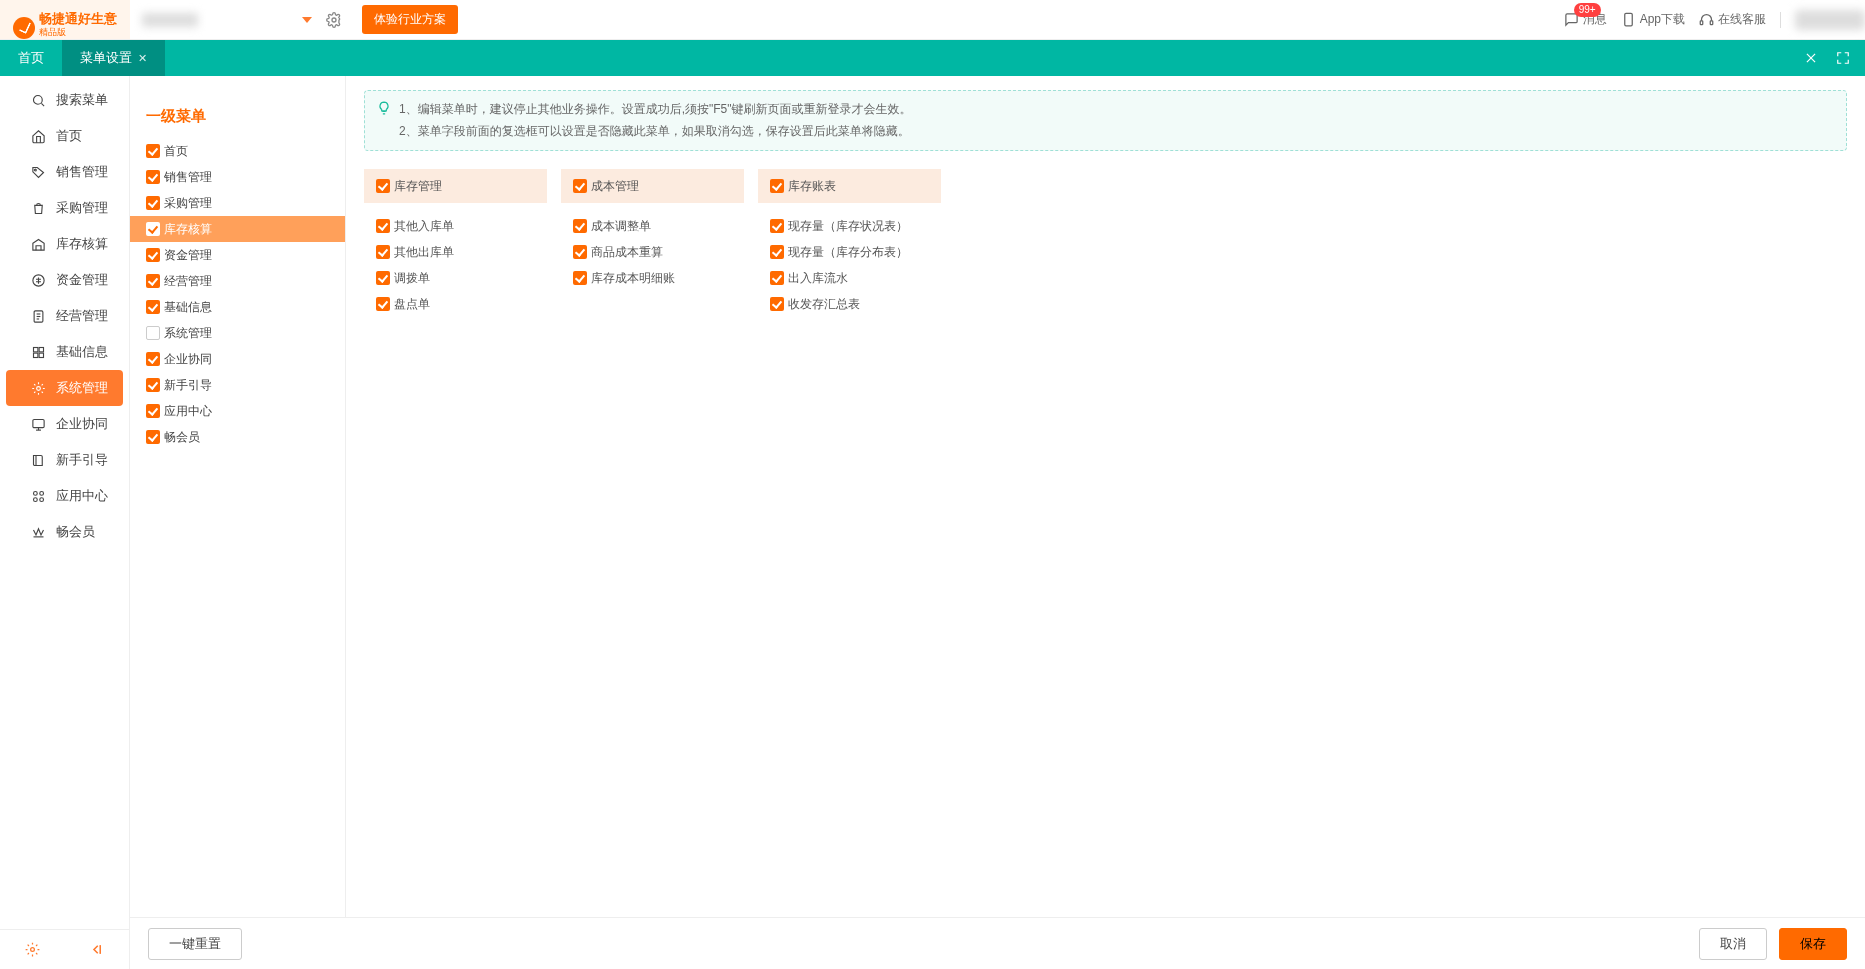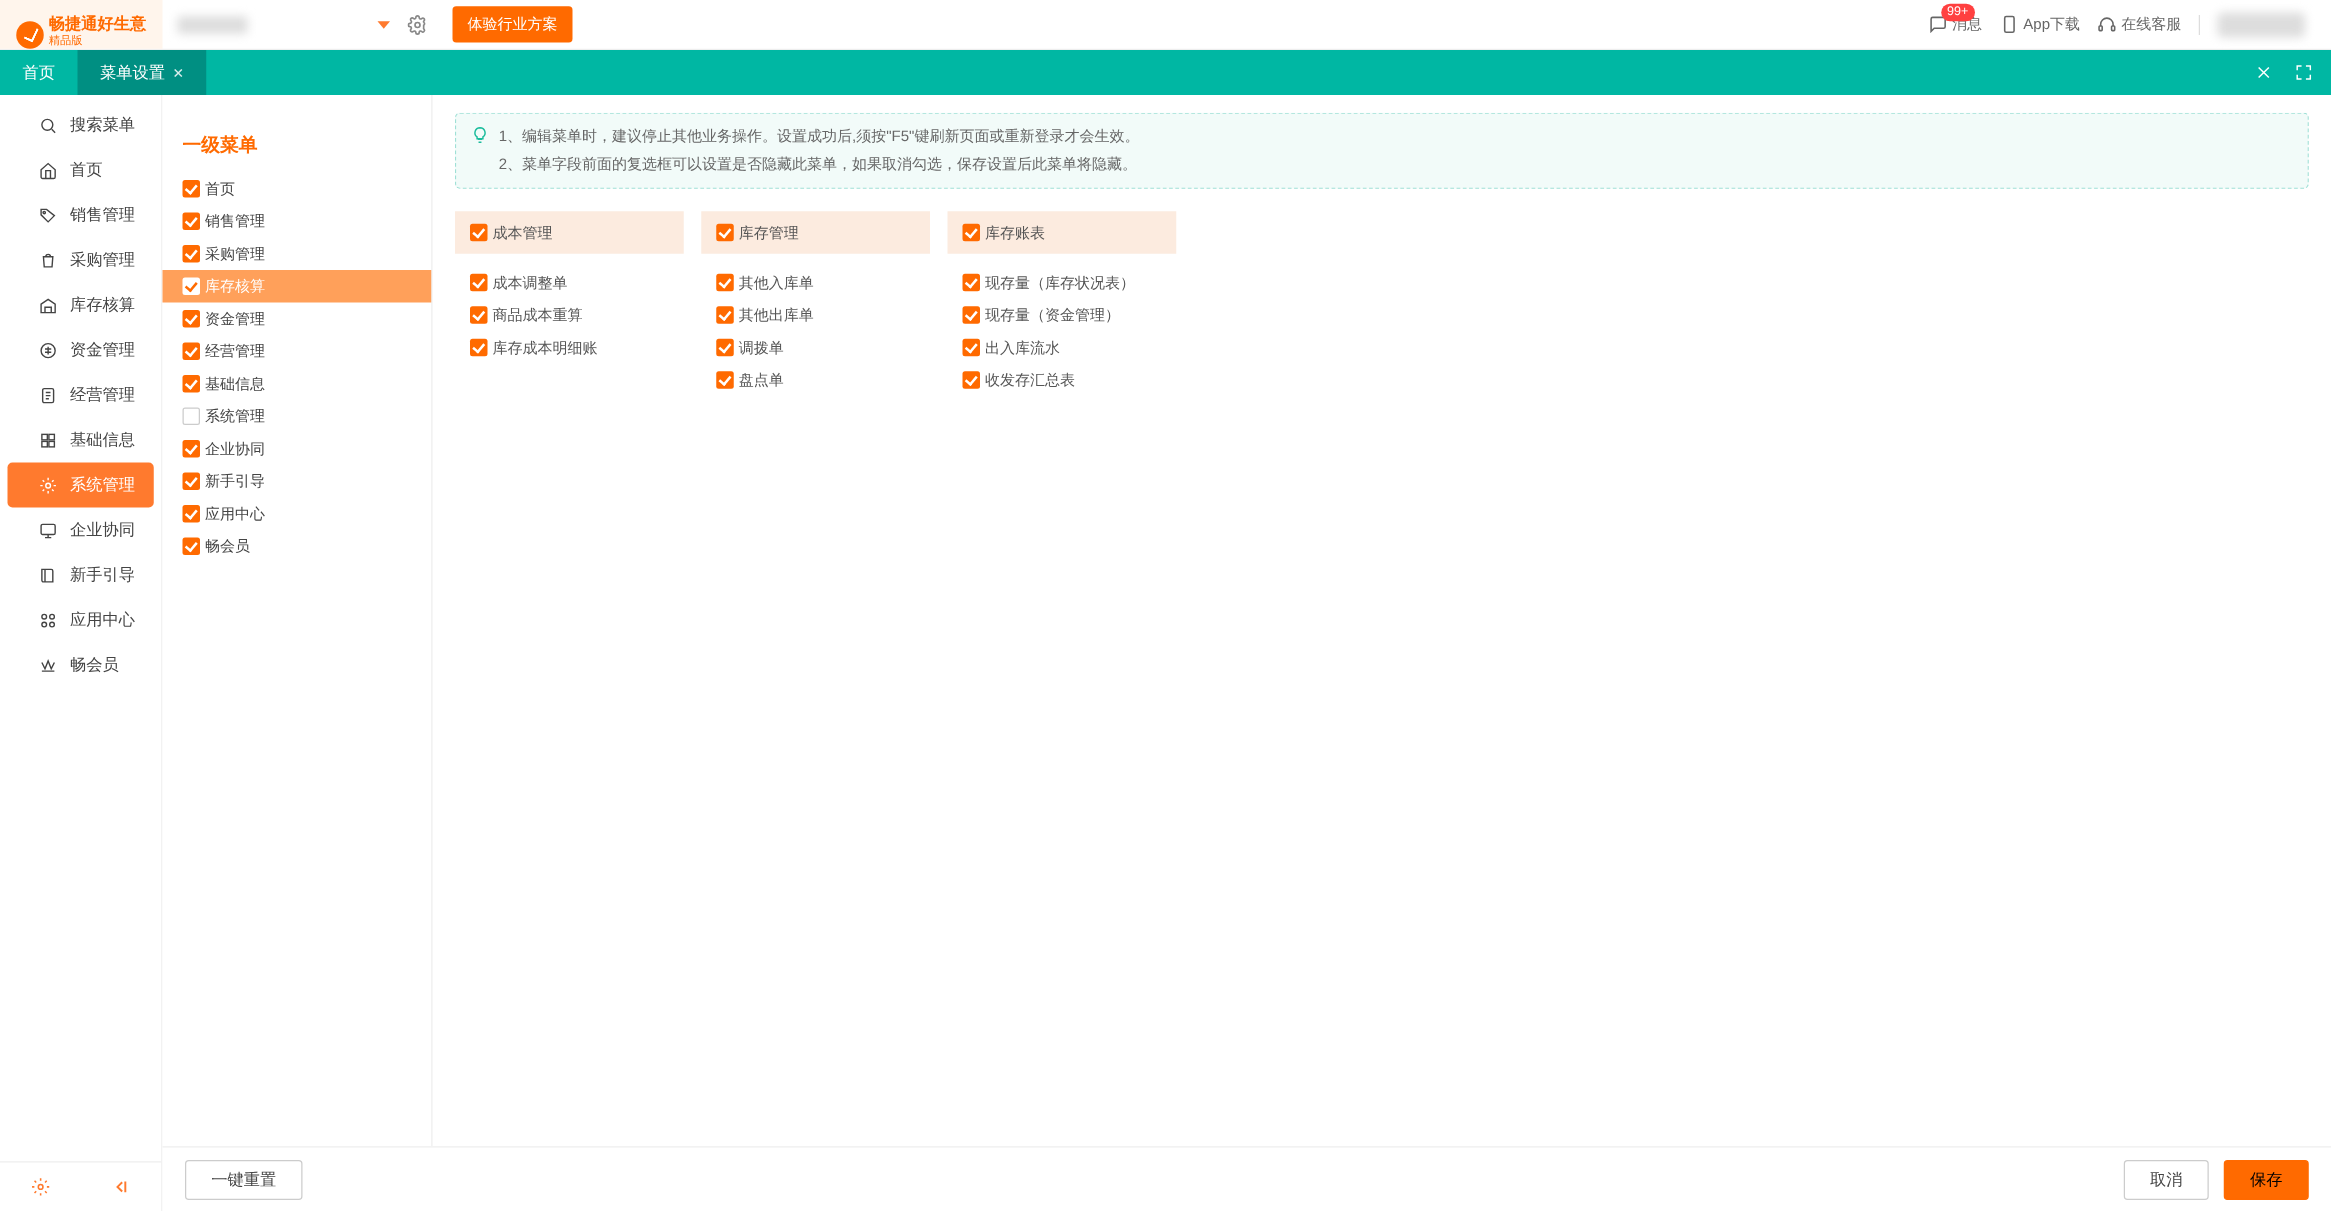--- a/index.html
+++ b/index.html
@@ -11,21 +11,21 @@
 .logo-area { width: 130px; display: flex; align-items: flex-end; justify-content: center; background: #fff5ec; height: 100%; }
 .logo-icon { width: 22px; height: 22px; background: #ff6a00; border-radius: 50%; margin-right: 4px; position: relative; }
 .logo-icon::after { content: ""; position: absolute; top: 4px; left: 8px; width: 6px; height: 10px; border: 2px solid #fff; border-top: 0; border-left: 0; transform: rotate(25deg); border-radius: 1px; }
 .logo-text { color: #ff6a00; font-size: 13px; font-weight: 600; line-height: 1.1; }
 .logo-sub { color: #ff6a00; font-size: 9px; display: block; }
 .org-select { margin-left: 12px; display: flex; align-items: center; color: #999; font-size: 13px; cursor: pointer; }
 .org-select .blur { filter: blur(4px); background: #ddd; width: 56px; height: 14px; border-radius: 2px; margin-right: 100px; }
 .chev-down { width: 0; height: 0; border-left: 5px solid transparent; border-right: 5px solid transparent; border-top: 6px solid #ff7a2e; margin-left: 4px; }
 .gear-btn { margin-left: 14px; color: #888; cursor: pointer; }
 .orange-btn { margin-left: 20px; background: #ff6a00; color: #fff; padding: 6px 12px; border-radius: 3px; border: 0; font-size: 12px; cursor: pointer; }
-.header-right { margin-left: auto; display: flex; align-items: center; gap: 14px; padding-right: 21px; }
+.header-right { margin-left: auto; display: flex; align-items: center; gap: 14px; padding-right: 0; }
 .hdr-item { display: flex; align-items: center; gap: 4px; color: #666; cursor: pointer; font-size: 12px; position: relative; }
 .badge { position: absolute; top: -8px; left: 10px; background: #ff4040; color: #fff; font-size: 10px; border-radius: 8px; padding: 0 5px; line-height: 14px; }
 .avatar-blur { width: 70px; height: 20px; background: #ddd; filter: blur(4px); border-radius: 4px; }
 .div-line { width: 1px; height: 16px; background: #ddd; }
 
 
 .tabbar { height: 36px; background: #00b7a3; display: flex; align-items: stretch; color: #fff; } 
 .tabs-wrap { flex: 1; display: flex; align-items: stretch; margin-left: -130px; padding-left: 130px; }
 .tab { padding: 0 18px; display: flex; align-items: center; gap: 6px; cursor: pointer; font-size: 13px; }
 .tab.home { background: #00b7a3; }
@@ -367,74 +367,74 @@
             <div class="tip-lines">
               <div>1、编辑菜单时，建议停止其他业务操作。设置成功后,须按"F5"键刷新页面或重新登录才会生效。</div>
               <div>2、菜单字段前面的复选框可以设置是否隐藏此菜单，如果取消勾选，保存设置后此菜单将隐藏。</div>
             </div>
           </div>
 
           <div class="groups-row" id="groups">
               <div class="group">
                 <div class="group-head">
                   <span class="cb"></span>
-                  <span>成本管理</span>
+                  <span>库存管理</span>
                 </div>
                 <div class="group-body">
                   <div class="row">
                     <span class="cb"></span>
-                    <span>成本调整单</span>
-                  </div>
-                  <div class="row">
-                    <span class="cb"></span>
-                    <span>商品成本重算</span>
-                  </div>
-                  <div class="row">
-                    <span class="cb"></span>
-                    <span>库存成本明细账</span>
+                    <span>其他入库单</span>
+                  </div>
+                  <div class="row">
+                    <span class="cb"></span>
+                    <span>其他出库单</span>
+                  </div>
+                  <div class="row">
+                    <span class="cb"></span>
+                    <span>调拨单</span>
+                  </div>
+                  <div class="row">
+                    <span class="cb"></span>
+                    <span>盘点单</span>
                   </div>
                 </div>
               </div>
               <div class="group">
                 <div class="group-head">
                   <span class="cb"></span>
-                  <span>库存管理</span>
+                  <span>成本管理</span>
                 </div>
                 <div class="group-body">
                   <div class="row">
                     <span class="cb"></span>
-                    <span>其他入库单</span>
-                  </div>
-                  <div class="row">
-                    <span class="cb"></span>
-                    <span>其他出库单</span>
-                  </div>
-                  <div class="row">
-                    <span class="cb"></span>
-                    <span>调拨单</span>
-                  </div>
-                  <div class="row">
-                    <span class="cb"></span>
-                    <span>盘点单</span>
+                    <span>成本调整单</span>
+                  </div>
+                  <div class="row">
+                    <span class="cb"></span>
+                    <span>商品成本重算</span>
+                  </div>
+                  <div class="row">
+                    <span class="cb"></span>
+                    <span>库存成本明细账</span>
                   </div>
                 </div>
               </div>
               <div class="group">
                 <div class="group-head">
                   <span class="cb"></span>
                   <span>库存账表</span>
                 </div>
                 <div class="group-body">
                   <div class="row">
                     <span class="cb"></span>
                     <span>现存量（库存状况表）</span>
                   </div>
                   <div class="row">
                     <span class="cb"></span>
-                    <span>现存量（资金管理）</span>
+                    <span>现存量（库存分布表）</span>
                   </div>
                   <div class="row">
                     <span class="cb"></span>
                     <span>出入库流水</span>
                   </div>
                   <div class="row">
                     <span class="cb"></span>
                     <span>收发存汇总表</span>
                   </div>
                 </div>

